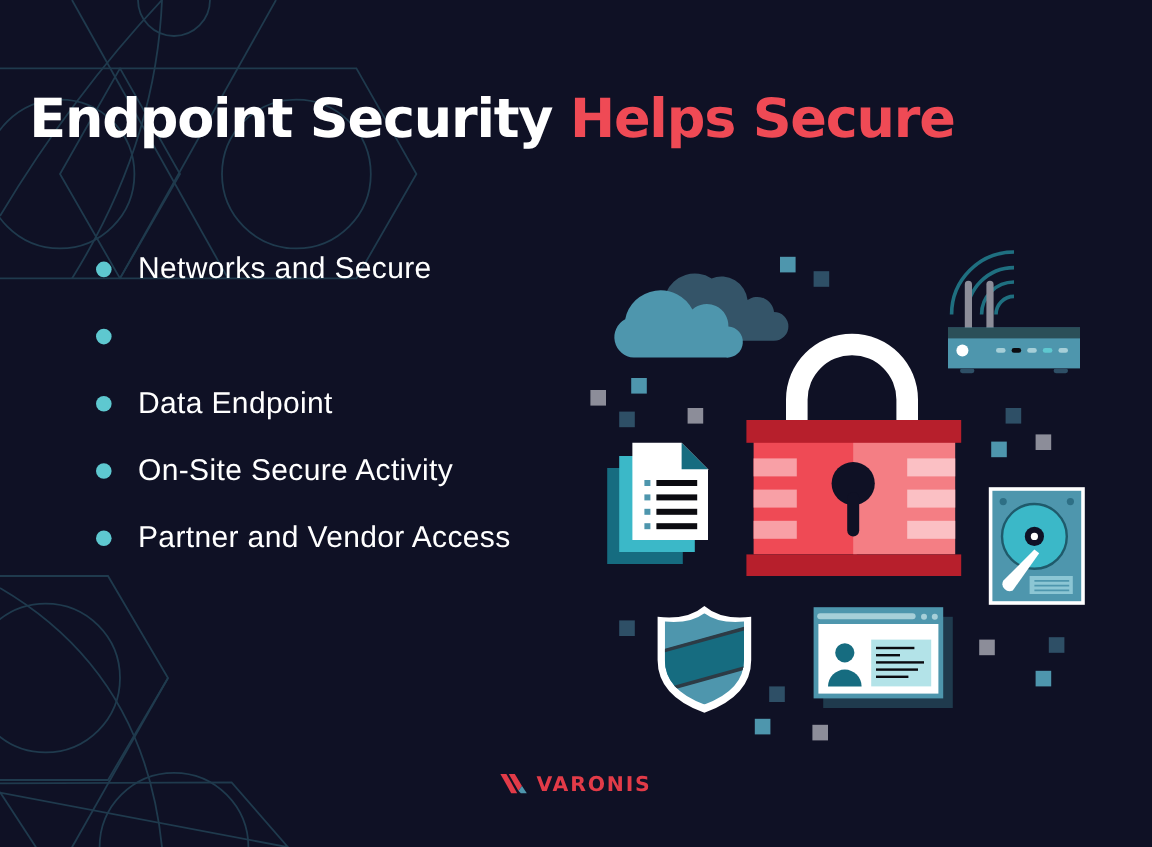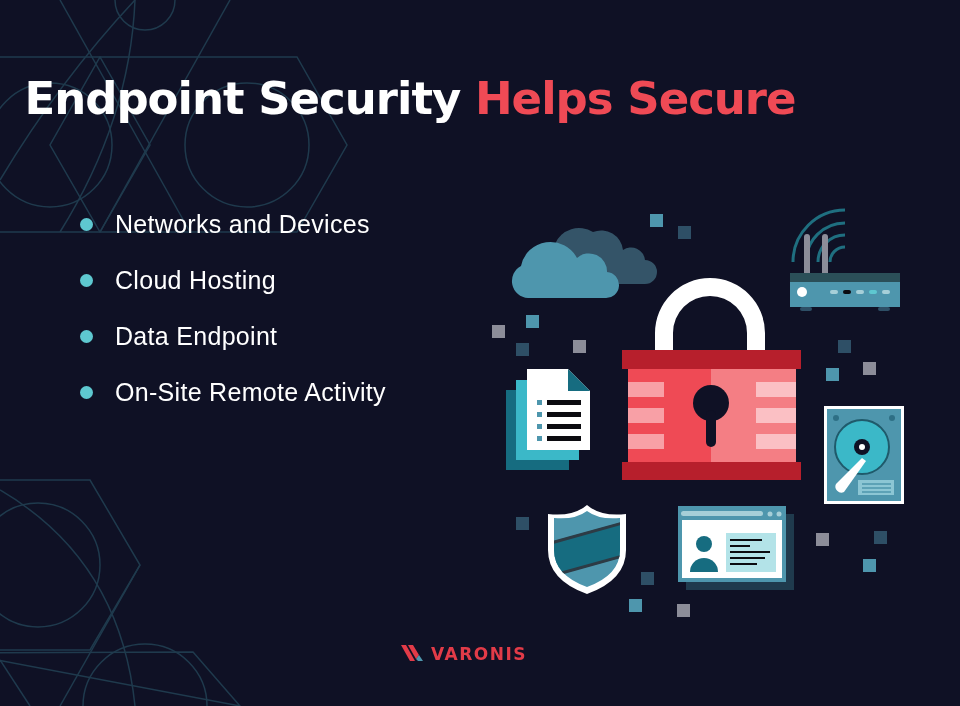--- a/index.html
+++ b/index.html
@@ -18,21 +18,21 @@
   ul.list { position:absolute; left:80px; top:196px; margin:0; padding:0; list-style:none; }
   ul.list li {
     display:flex; align-items:center; height:56px;
     color:#ffffff; font-size:25px; letter-spacing:0.3px;
   }
   ul.list li .dot {
     width:13px; height:13px; border-radius:50%; background:#5ec8d0;
     margin-right:22px; flex:none;
   }
   .illus { position:absolute; left:0; top:0; width:960px; height:706px; }
-  .logo { position:absolute; left:399px; top:643px; display:flex; align-items:center; }
+  .logo { position:absolute; left:415px; top:643px; display:flex; align-items:center; }
   .logo-text {
     color:#e23b48; font-family:"DejaVu Sans", sans-serif; font-size:17px;
     letter-spacing:1.5px; margin-left:6px; font-weight:bold;
   }
 </style>
 </head>
 <body>
 
 <svg class="bg-lines" viewBox="0 0 960 706">
   <g fill="none" stroke="#1f3a4d" stroke-width="1.5">
@@ -58,33 +58,36 @@
 </svg>
 
 <div class="title">
   <span>Endpoint Security</span>
   <span class="accent">Helps Secure</span>
 </div>
 
 <ul class="list">
   <li>
       <span class="dot"></span>
-      <span>Networks and Devices</span>
-    </li>
-  <li>
-      <span class="dot"></span>
-      <span>Cloud Hosting</span>
+      <span>Networks and Secure</span>
+    </li>
+  <li>
+      <span class="dot"></span>
     </li>
   <li>
       <span class="dot"></span>
       <span>Data Endpoint</span>
     </li>
   <li>
       <span class="dot"></span>
-      <span>On-Site Remote Activity</span>
+      <span>On-Site Secure Activity</span>
+    </li>
+  <li>
+      <span class="dot"></span>
+      <span>Partner and Vendor Access</span>
     </li>
 </ul>
 
 <svg class="illus" viewBox="0 0 960 706">
 
   <g>
     <rect x="650" y="214" width="13" height="13" fill="#4e96ad"></rect>
     <rect x="678" y="226" width="13" height="13" fill="#2e4f66"></rect>
     <rect x="526" y="315" width="13" height="13" fill="#4e96ad"></rect>
     <rect x="492" y="325" width="13" height="13" fill="#8c8d99"></rect>

